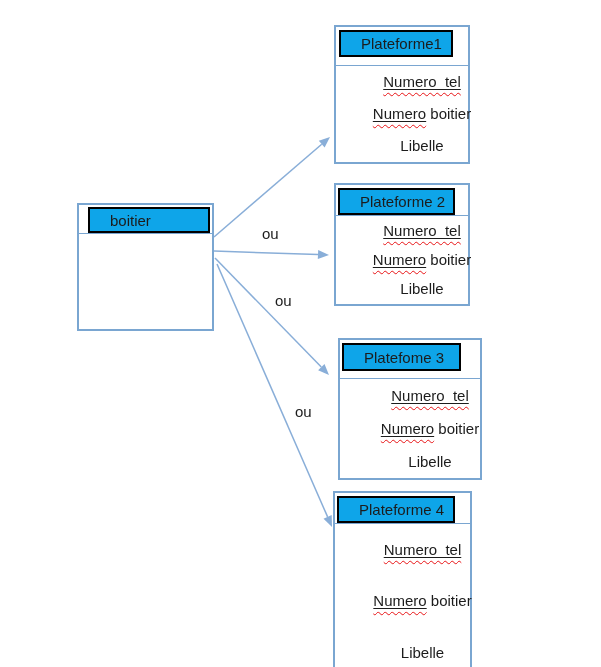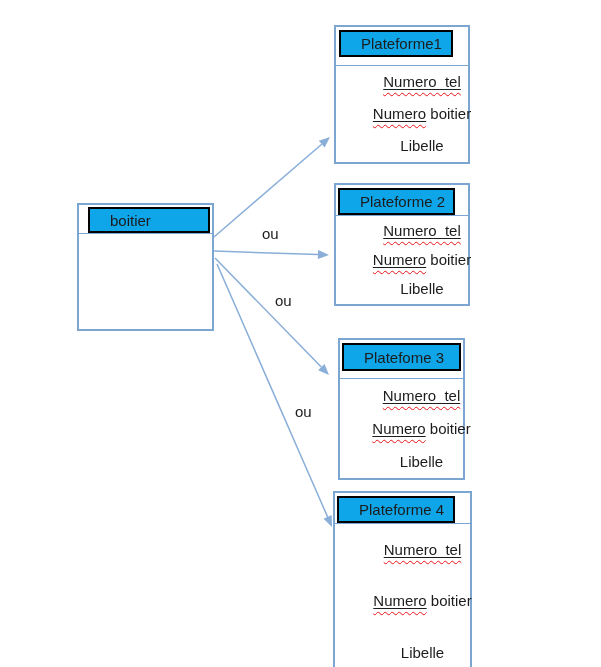--- a/index.html
+++ b/index.html
@@ -99,21 +99,21 @@
     <div class="entity-header" style="height:31px;">
       <div class="title-box" style="left:2px; top:3px; width:117px; height:27px;">Plateforme 2</div>
     </div>
     <div class="entity-body">
       <div class="field"><span class="squiggle"><span class="solid-underline">Numero_tel</span></span><span></span></div>
       <div class="field"><span class="squiggle"><span class="solid-underline">Numero</span></span><span> boitier</span></div>
       <div class="field"><span class="squiggle"><span class="solid-underline"></span></span><span>Libelle</span></div>
     </div>
   </div>
 
-  <div class="entity" style="left:338px; top:338px; width:127px; height:142px;">
+  <div class="entity" style="left:338px; top:338px; width:144px; height:142px;">
     <div class="entity-header" style="height:39px;">
       <div class="title-box" style="left:2px; top:3px; width:119px; height:28px;">Platefome 3</div>
     </div>
     <div class="entity-body">
       <div class="field"><span class="squiggle"><span class="solid-underline">Numero_tel</span></span><span></span></div>
       <div class="field"><span class="squiggle"><span class="solid-underline">Numero</span></span><span> boitier</span></div>
       <div class="field"><span class="squiggle"><span class="solid-underline"></span></span><span>Libelle</span></div>
     </div>
   </div>
 

